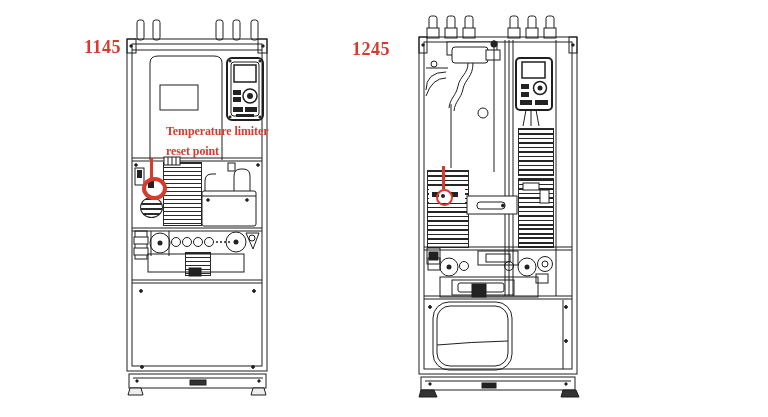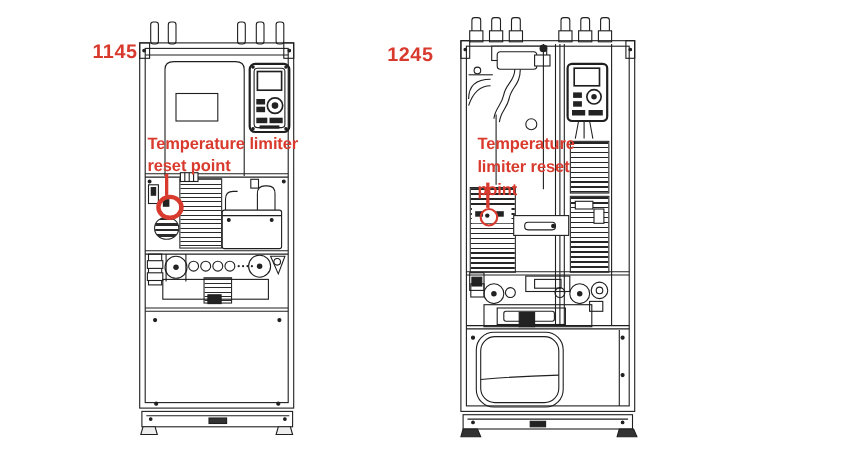--- a/index.html
+++ b/index.html
@@ -1,30 +1,30 @@
 <!DOCTYPE html>
 <html style="--annotation: #d93a2e; --line_art: #1f1f1f; --background: #ffffff;"><head>
 <meta charset="utf-8">
 <style>
   :root { --annotation:#d93a2e; --line_art:#1f1f1f; --background:#ffffff; }
   html,body { margin:0; padding:0; background:var(--background); }
   .stage { position:relative; width:768px; height:417px; background:var(--background);
-           font-family:Liberation Sans, sans-serif; overflow:hidden; }
+           font-family:Liberation Serif, serif; overflow:hidden; }
   .stage svg { position:absolute; left:0; top:0; z-index:2; pointer-events:none; }
   .fins { position:absolute; z-index:1; border:1px solid #2a2a2a;
           background:repeating-linear-gradient(to bottom,#2a2a2a 0 1px,#fff 1px 4px); }
   .fins.dense { background:repeating-linear-gradient(to bottom,#262626 0 1.5px,#fff 1.5px 4.5px); }
   .gapband { position:absolute; z-index:1; background:#fff; }
   .striped-circle { position:absolute; z-index:1; width:21px; height:19px; border-radius:50%;
           border:1.5px solid #2a2a2a; overflow:hidden;
           background:repeating-linear-gradient(to bottom,#2a2a2a 0 2px,#fff 2px 5px); }
   .model-label { position:absolute; z-index:3; color:var(--annotation);
           font-size:18px; font-weight:600; letter-spacing:0.5px; }
-  .note { position:absolute; z-index:3; color:var(--annotation); font-size:15px;
-          font-weight:700; line-height:20px; white-space:pre-line; letter-spacing:-0.1px; }
+  .note { position:absolute; z-index:3; color:var(--annotation); font-size:12px;
+          font-weight:700; line-height:20px; white-space:pre-line; letter-spacing:-0.1px;padding-left:32px; }
   .note.r { line-height:21px; }
   .arrow-line { position:absolute; z-index:3; background:var(--annotation); }
   .reset-ring { position:absolute; z-index:3; border-radius:50%; border:4px solid var(--annotation); }
   .reset-ring.thin { border-width:2.5px; }
 </style>
 </head>
 <body>
 
 <div class="stage">
 
@@ -258,22 +258,19 @@
         <path d="M563,390 l13,0 l3,7 l-18,0 z" fill="#333"></path>
       </g>
     </g>
   </svg>
 
   <div class="model-label" style="left:84px;top:37px;">1145</div>
   <div class="model-label" style="left:352px;top:39px;">1245</div>
 
   <div class="note" style="left:134px;top:121px;">Temperature limiter
 reset point</div>
-  <div class="note r" style="left:434px;top:120px;">Temperature
-limiter reset
-point</div>
 
   <div class="arrow-line" style="left:150px;top:158px;width:3px;height:20px;"></div>
   <div class="reset-ring" style="left:142px;top:177px;width:17px;height:15px;"></div>
 
   <div class="arrow-line" style="left:442px;top:166px;width:2.5px;height:23px;"></div>
   <div class="reset-ring thin" style="left:436px;top:189px;width:13px;height:13px;"></div>
 </div>
 
 </body></html>

